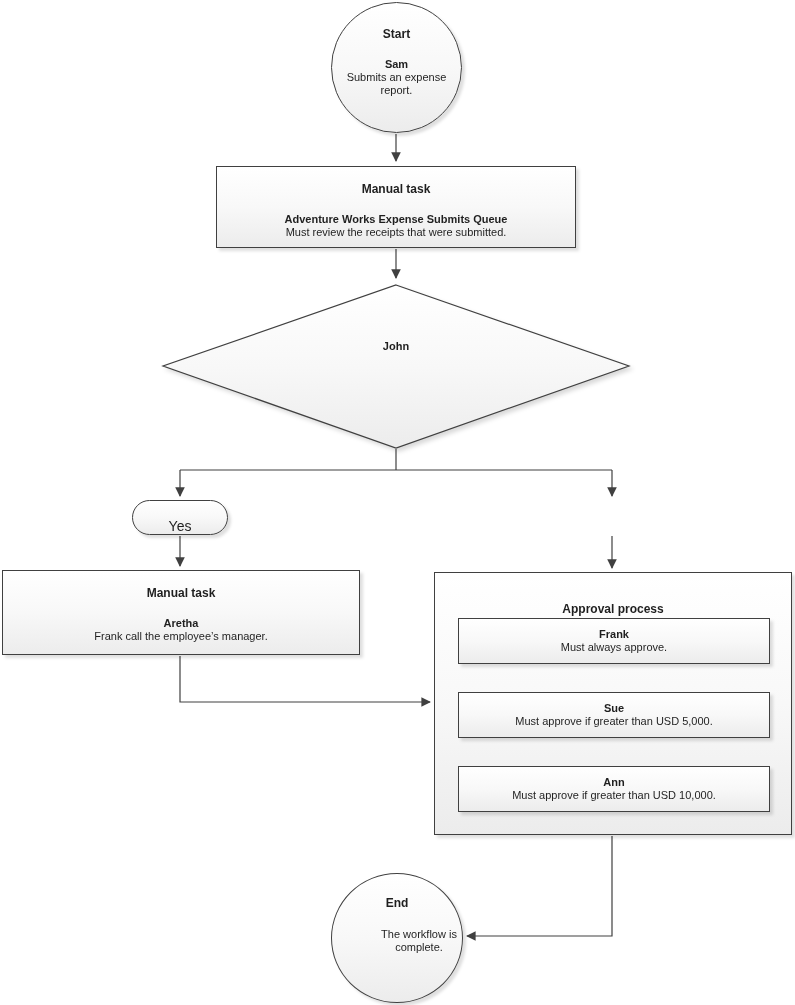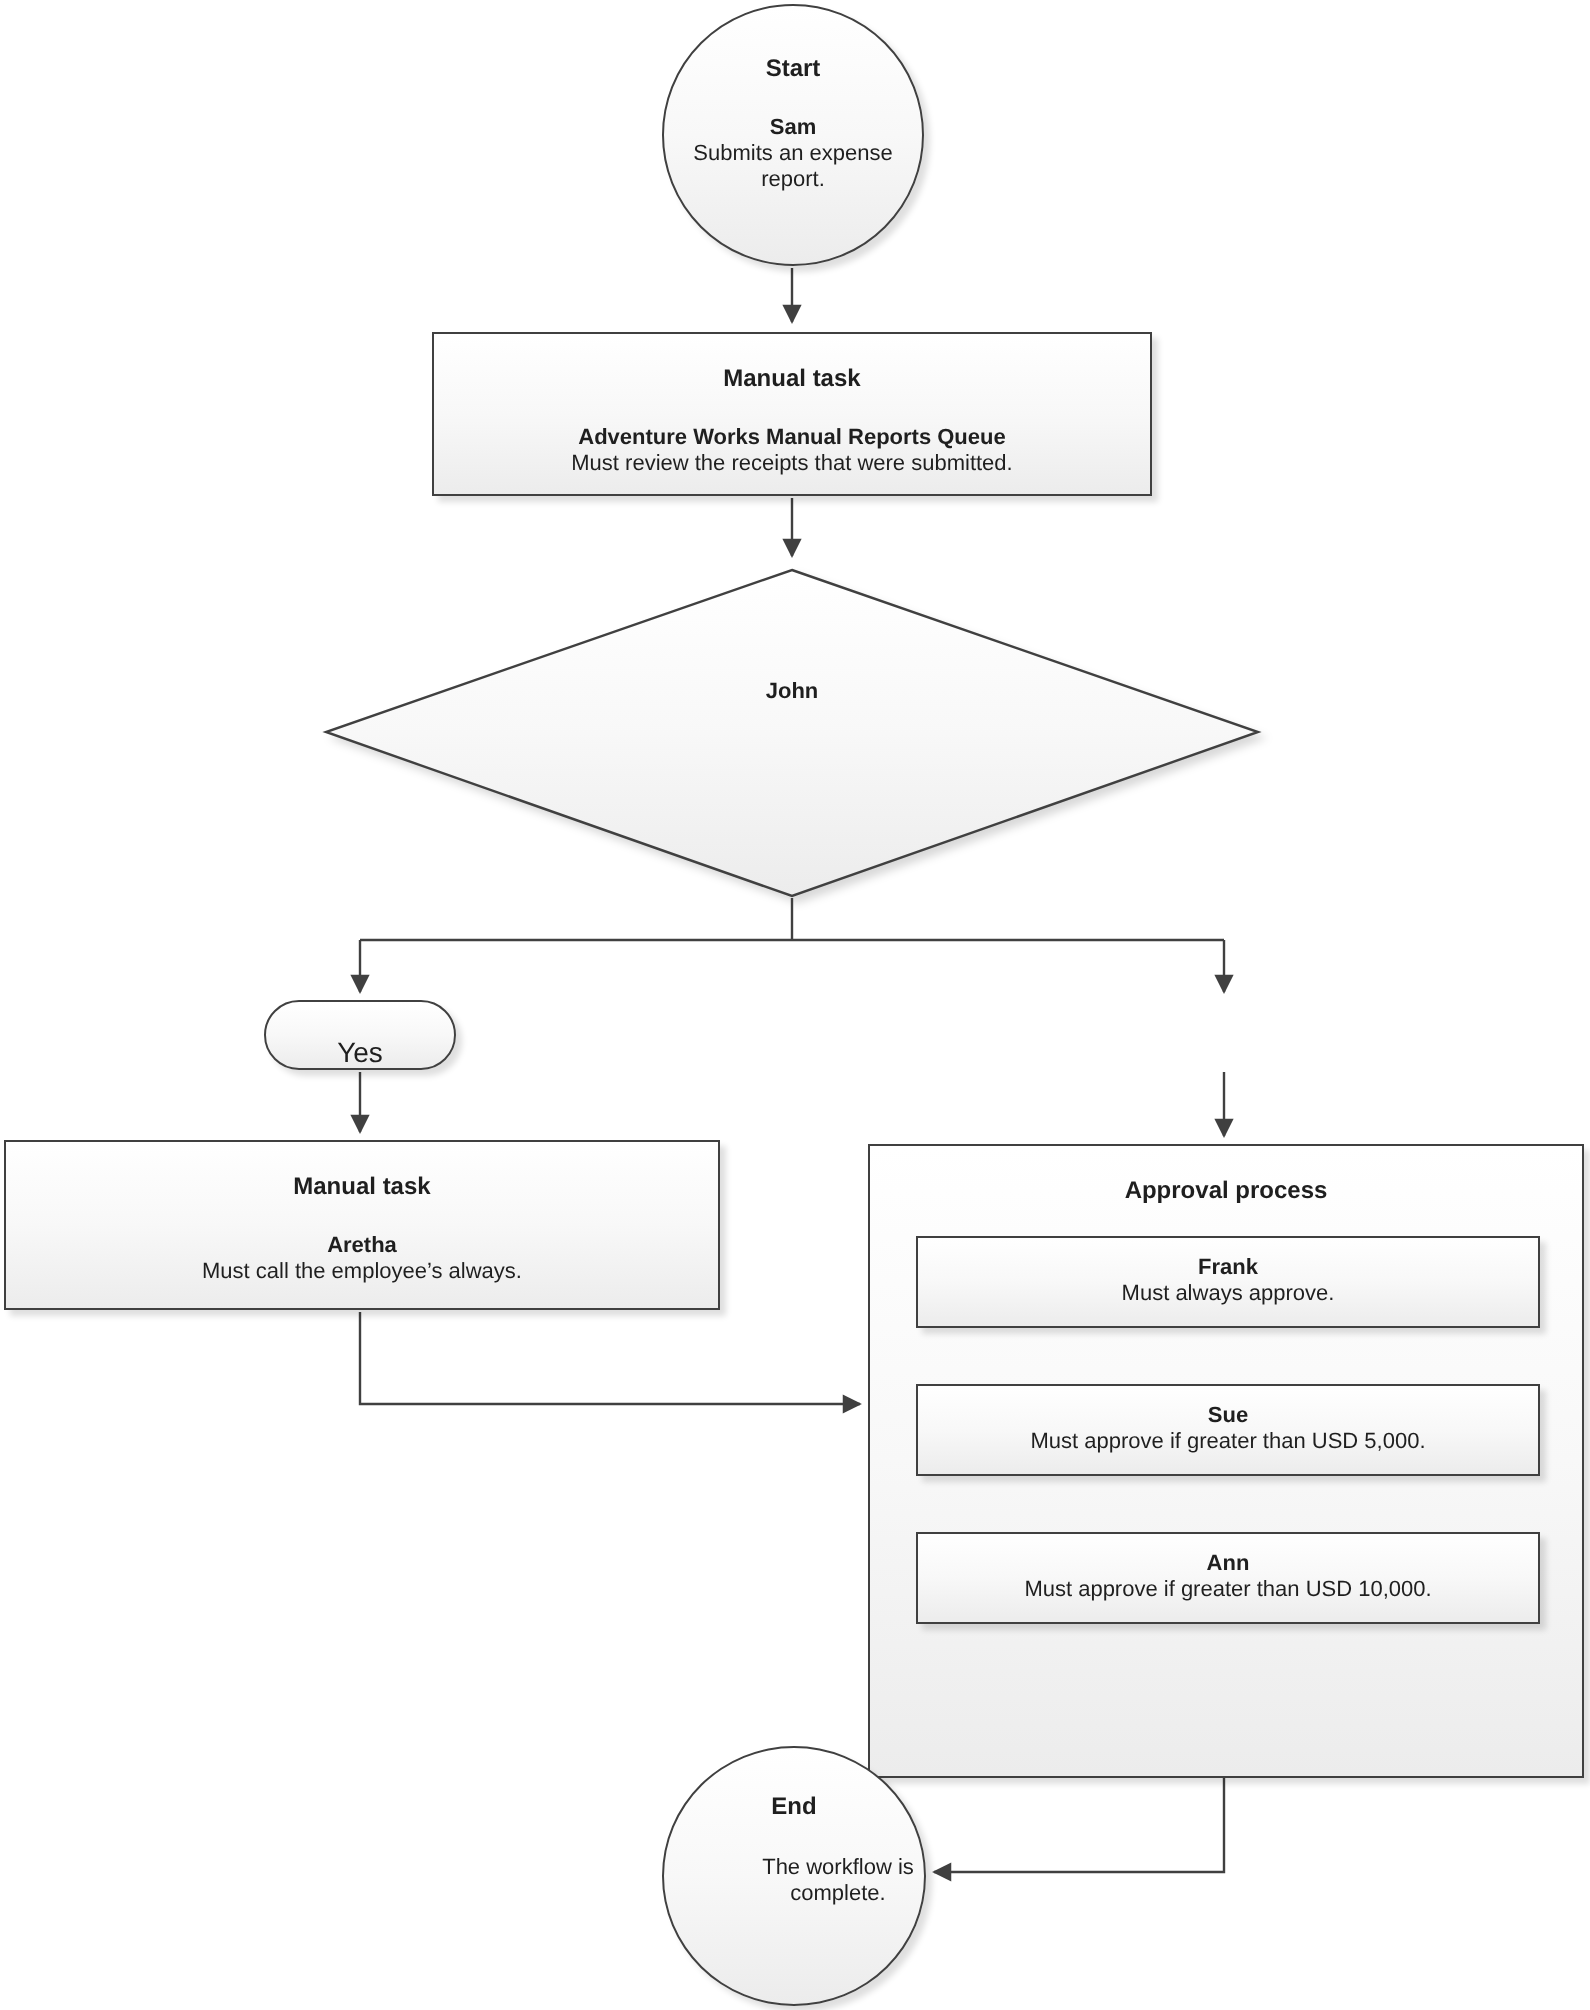--- a/index.html
+++ b/index.html
@@ -49,21 +49,21 @@
     justify-content: center;
     font-size: 14px;
   }
   .start-circle  { left: 331px; top: 2px;   width: 131px; height: 131px; padding-top: 22px; }
   .end-circle    { left: 331px; top: 873px; width: 132px; height: 130px; padding-top: 20px; }
   .end-circle .node-desc { margin-top: 16px; padding-left: 44px; }
   .task-review   { left: 216px; top: 166px; width: 360px; height: 82px; padding-top: 13px; }
   .task-call     { left: 2px;   top: 570px; width: 358px; height: 85px; padding-top: 13px; }
   .pill-yes      { left: 132px; top: 500px; width: 96px;  height: 35px; }
   .pill-no       { left: 564px; top: 500px; width: 96px;  height: 35px; }
-  .approval      { left: 434px; top: 572px; width: 358px; height: 317px; padding-top: 13px; }
+  .approval      { left: 434px; top: 572px; width: 358px; height: 263px; padding-top: 27px; }
   .approval-step {
     position: absolute;
     left: 23px;
     width: 312px;
     height: 46px;
     display: flex;
     flex-direction: column;
     align-items: center;
     justify-content: center;
   }
@@ -118,36 +118,36 @@
   </svg>
 
   <div class="node circle start-circle">
     <div class="node-title">Start</div>
     <div class="node-person">Sam</div>
     <div class="node-desc">Submits an expense report.</div>
   </div>
 
   <div class="node task-review">
     <div class="node-title">Manual task</div>
-    <div class="node-person">Adventure Works Manual Reports Queue</div>
+    <div class="node-person">Adventure Works Expense Submits Queue</div>
     <div class="node-desc">Must review the receipts that were submitted.</div>
   </div>
 
   <div class="decision-text">
     <div class="node-person">John</div>
   </div>
 
   <div class="node pill pill-yes">
     <span>Yes</span>
   </div>
 
   <div class="node task-call">
     <div class="node-title">Manual task</div>
     <div class="node-person">Aretha</div>
-    <div class="node-desc">Must call the employee’s always.</div>
+    <div class="node-desc">Frank call the employee’s manager.</div>
   </div>
 
   <div class="node approval">
     <div class="node-title">Approval process</div>
 
     <div class="node approval-step step-0">
       <div class="node-person">Frank</div>
       <div class="node-desc">Must always approve.</div>
     </div>
 

